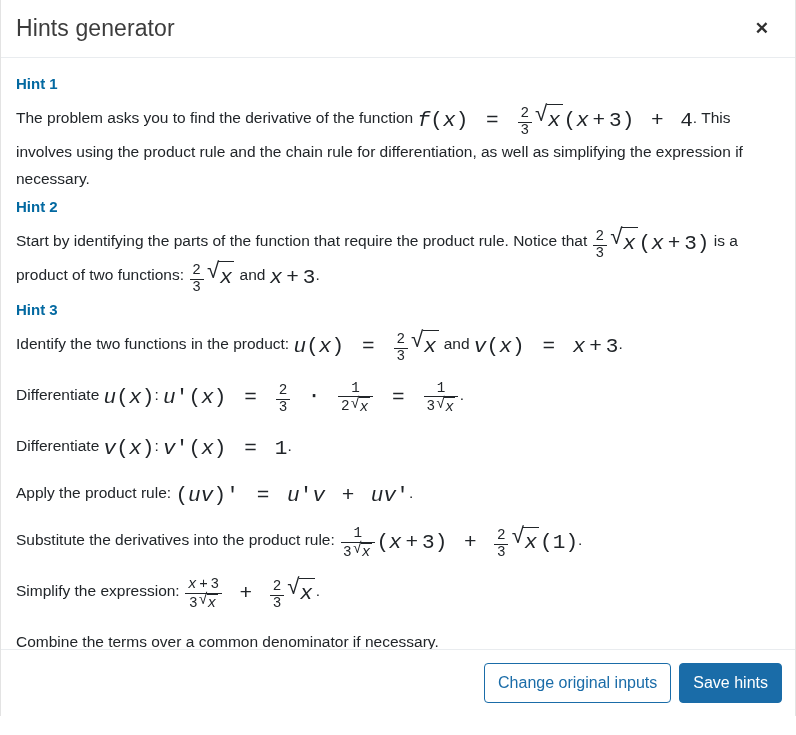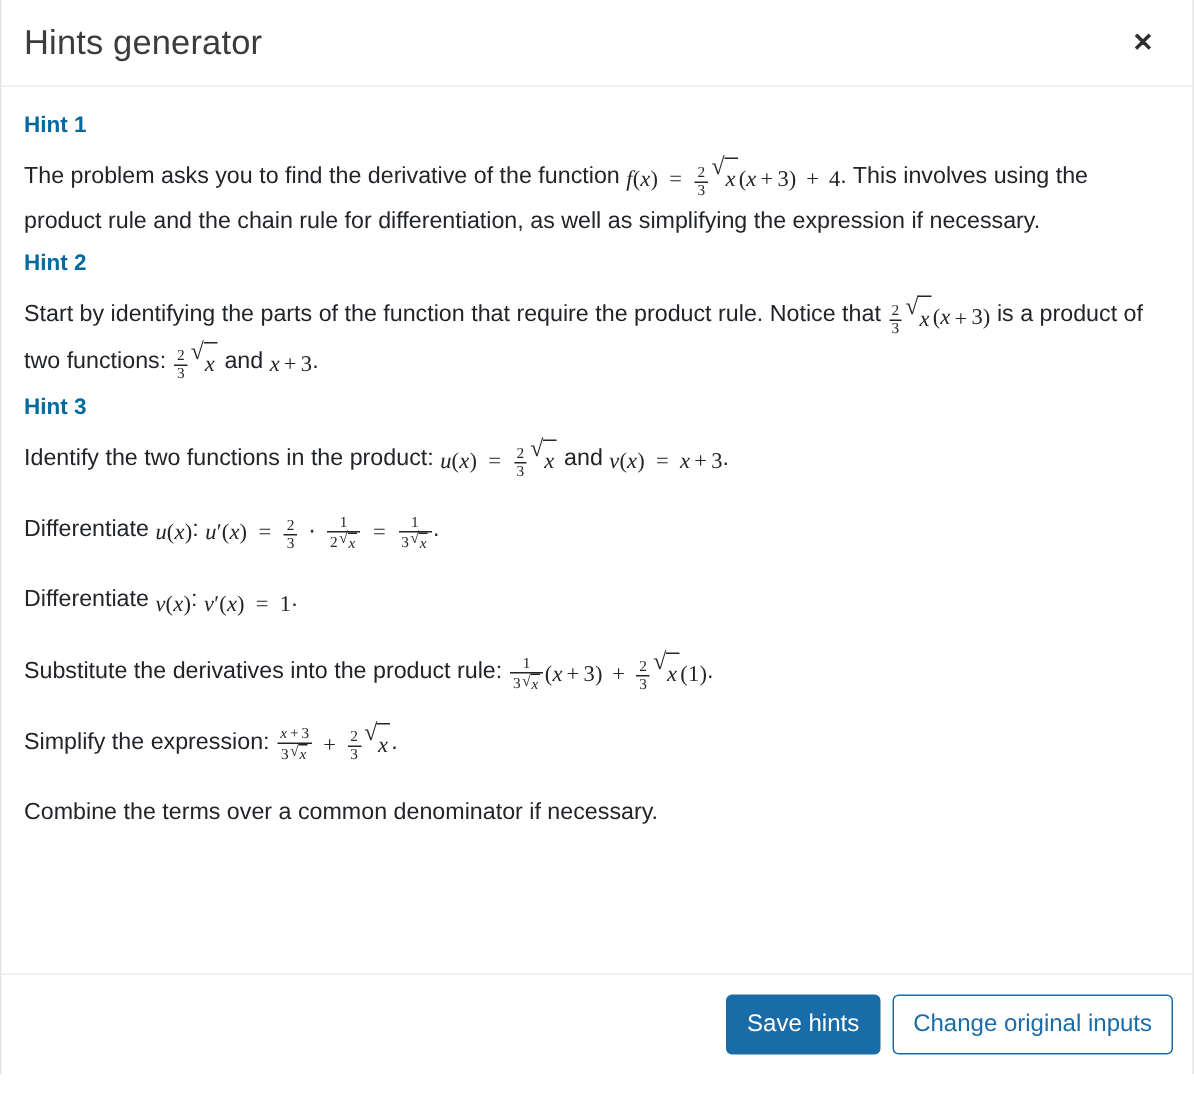--- a/index.html
+++ b/index.html
@@ -81,22 +81,22 @@
   .hint-para {
     font-size: 15.5px;
     line-height: 27px;
     color: #212529;
     margin: 0 0 17px 0;
   }
   .hint-para:last-child { margin-bottom: 0; }
 
   
   .math {
-    font-family: Liberation Serif, serif;
-    font-size: 15px;
+    font-family: Liberation Mono, monospace;
+    font-size: 21px;
     white-space: nowrap;
     display: inline-block;
     vertical-align: -0.15em;
     letter-spacing: 0.1px;
   }
   .math .it { font-style: italic; }
   .math .op { padding: 0 0.18em; }
   .math .eq { padding: 0 0.24em; }
   .math .num { font-style: normal; }
 
@@ -188,24 +188,25 @@
       </div>
       <div class="hint-block">
         <div class="hint-heading">Hint 2</div>
         <p class="hint-para">Start by identifying the parts of the function that require the product rule. Notice that <span class="math"><span class="frac"><span class="n"><span class="num">2</span></span><span class="d"><span class="num">3</span></span></span><span class="sqrt"><span class="radical">√</span><span class="radicand"><span class="it">x</span></span></span>(<span class="it">x</span><span class="op">+</span><span class="num">3</span>)</span> is a product of two functions: <span class="math"><span class="frac"><span class="n"><span class="num">2</span></span><span class="d"><span class="num">3</span></span></span><span class="sqrt"><span class="radical">√</span><span class="radicand"><span class="it">x</span></span></span></span> and <span class="math"><span class="it">x</span><span class="op">+</span><span class="num">3</span></span>.</p>
       </div>
       <div class="hint-block">
         <div class="hint-heading">Hint 3</div>
         <p class="hint-para">Identify the two functions in the product: <span class="math"><span class="it">u</span>(<span class="it">x</span>) <span class="eq">=</span> <span class="frac"><span class="n"><span class="num">2</span></span><span class="d"><span class="num">3</span></span></span><span class="sqrt"><span class="radical">√</span><span class="radicand"><span class="it">x</span></span></span></span> and <span class="math"><span class="it">v</span>(<span class="it">x</span>) <span class="eq">=</span> <span class="it">x</span><span class="op">+</span><span class="num">3</span></span>.</p>
         <p class="hint-para">Differentiate <span class="math"><span class="it">u</span>(<span class="it">x</span>)</span>: <span class="math"><span class="it">u</span><span class="prime">′</span>(<span class="it">x</span>) <span class="eq">=</span> <span class="frac"><span class="n"><span class="num">2</span></span><span class="d"><span class="num">3</span></span></span> <span class="op">⋅</span> <span class="frac"><span class="n"><span class="num">1</span></span><span class="d"><span class="num">2</span><span class="sqrt"><span class="radical">√</span><span class="radicand"><span class="it">x</span></span></span></span></span> <span class="eq">=</span> <span class="frac"><span class="n"><span class="num">1</span></span><span class="d"><span class="num">3</span><span class="sqrt"><span class="radical">√</span><span class="radicand"><span class="it">x</span></span></span></span></span></span>.</p>
         <p class="hint-para">Differentiate <span class="math"><span class="it">v</span>(<span class="it">x</span>)</span>: <span class="math"><span class="it">v</span><span class="prime">′</span>(<span class="it">x</span>) <span class="eq">=</span> <span class="num">1</span></span>.</p>
+        <p class="hint-para">Apply the product rule: <span class="math">(<span class="it">u</span><span class="it">v</span>)<span class="prime">′</span> <span class="eq">=</span> <span class="it">u</span><span class="prime">′</span><span class="it">v</span> <span class="op">+</span> <span class="it">u</span><span class="it">v</span><span class="prime">′</span></span>.</p>
         <p class="hint-para">Substitute the derivatives into the product rule: <span class="math"><span class="frac"><span class="n"><span class="num">1</span></span><span class="d"><span class="num">3</span><span class="sqrt"><span class="radical">√</span><span class="radicand"><span class="it">x</span></span></span></span></span>(<span class="it">x</span><span class="op">+</span><span class="num">3</span>) <span class="op">+</span> <span class="frac"><span class="n"><span class="num">2</span></span><span class="d"><span class="num">3</span></span></span><span class="sqrt"><span class="radical">√</span><span class="radicand"><span class="it">x</span></span></span>(<span class="num">1</span>)</span>.</p>
         <p class="hint-para">Simplify the expression: <span class="math"><span class="frac"><span class="n"><span class="it">x</span><span class="op">+</span><span class="num">3</span></span><span class="d"><span class="num">3</span><span class="sqrt"><span class="radical">√</span><span class="radicand"><span class="it">x</span></span></span></span></span> <span class="op">+</span> <span class="frac"><span class="n"><span class="num">2</span></span><span class="d"><span class="num">3</span></span></span><span class="sqrt"><span class="radical">√</span><span class="radicand"><span class="it">x</span></span></span></span>.</p>
         <p class="hint-para">Combine the terms over a common denominator if necessary.</p>
       </div>
     </div>
 
   <div class="modal-footer">
+    <button class="btn btn-outline">Change original inputs</button>
     <button class="btn btn-primary">Save hints</button>
-    <button class="btn btn-outline">Change original inputs</button>
   </div>
 
 </div>
 
 </body></html>

